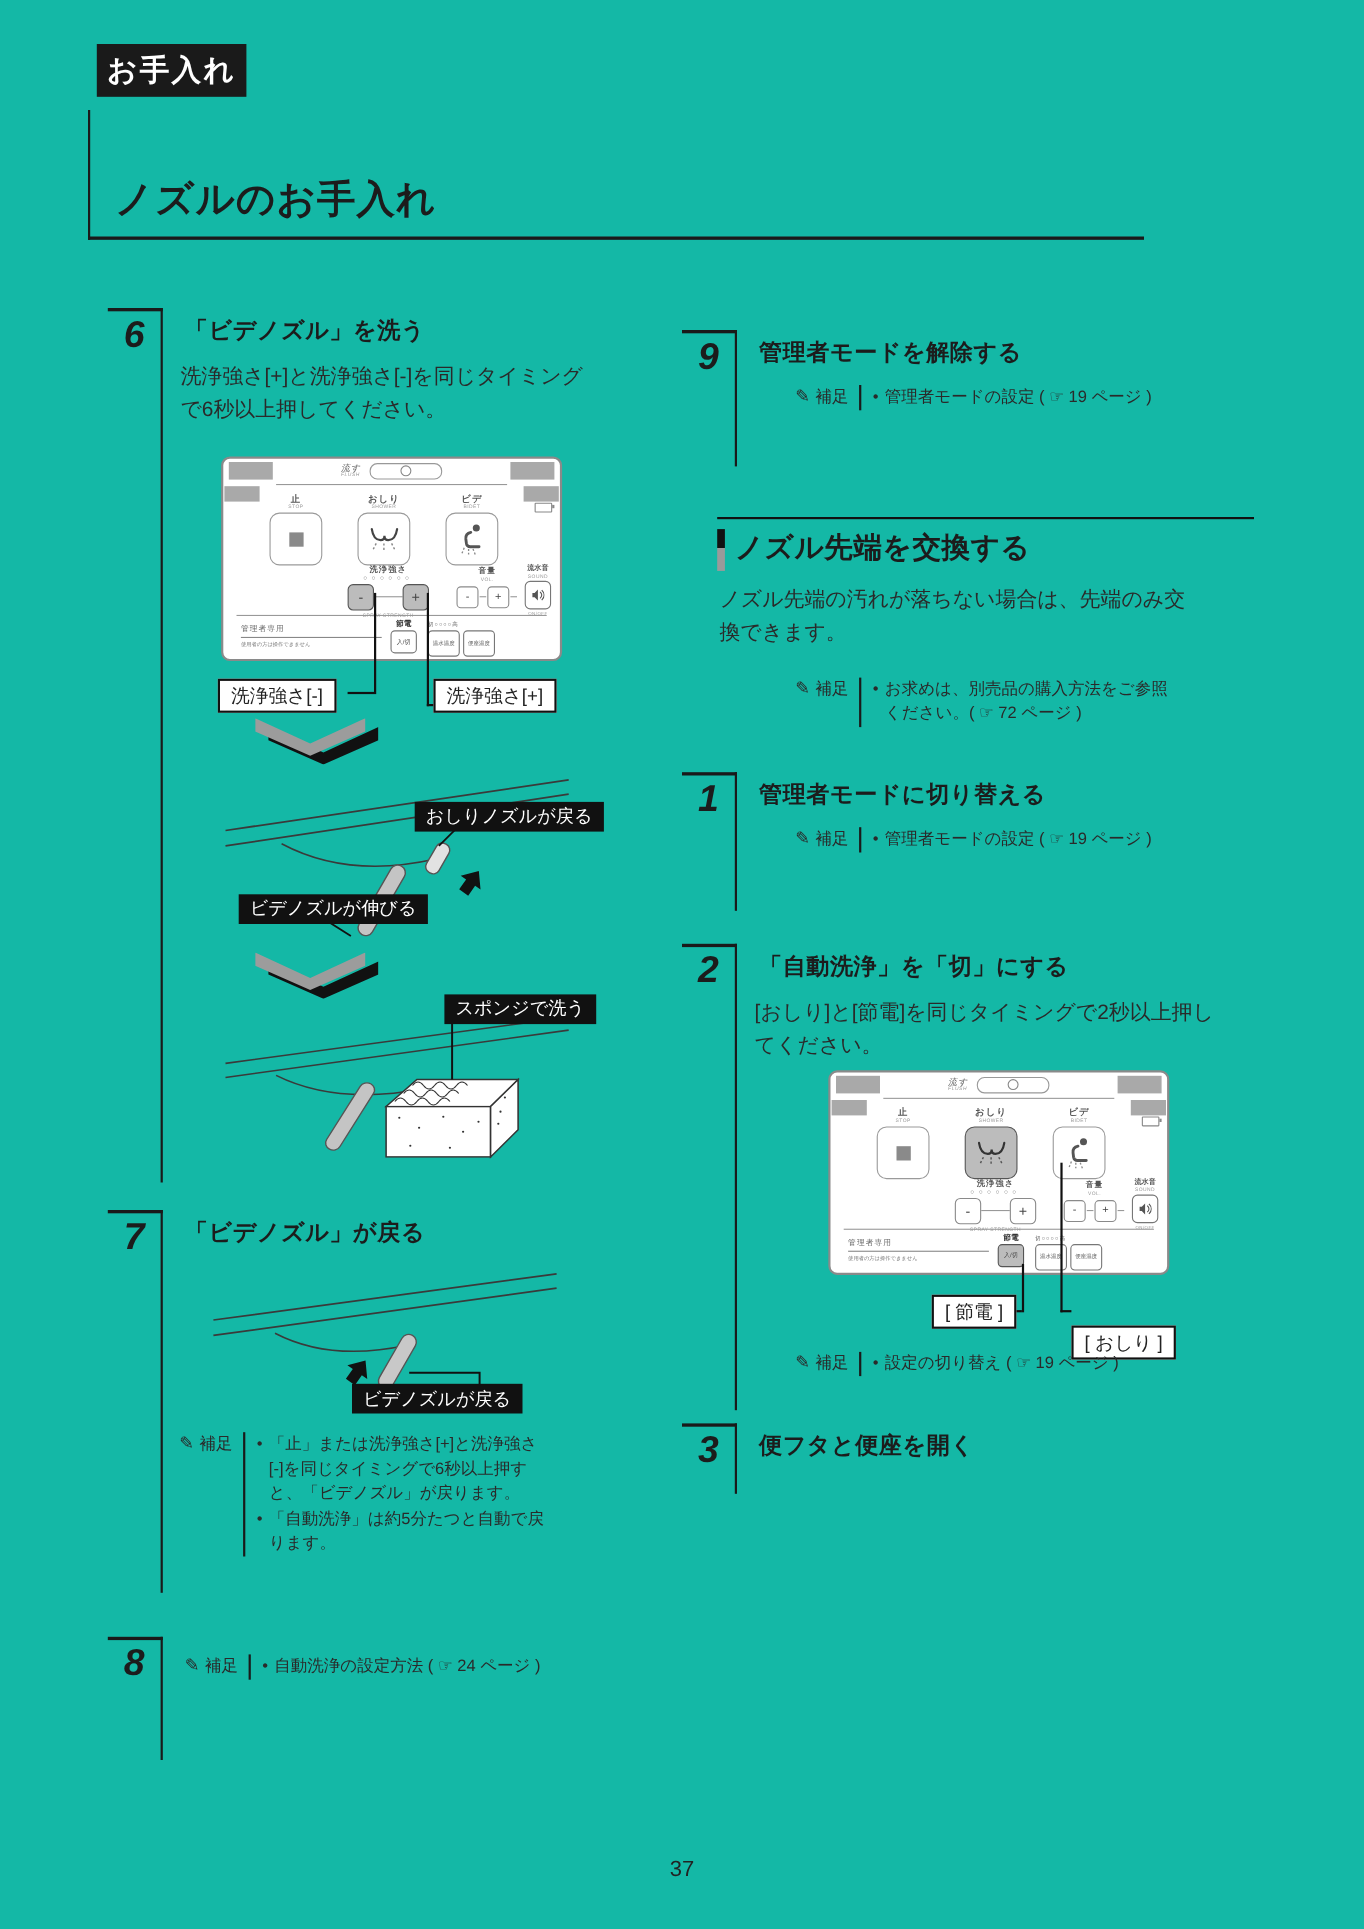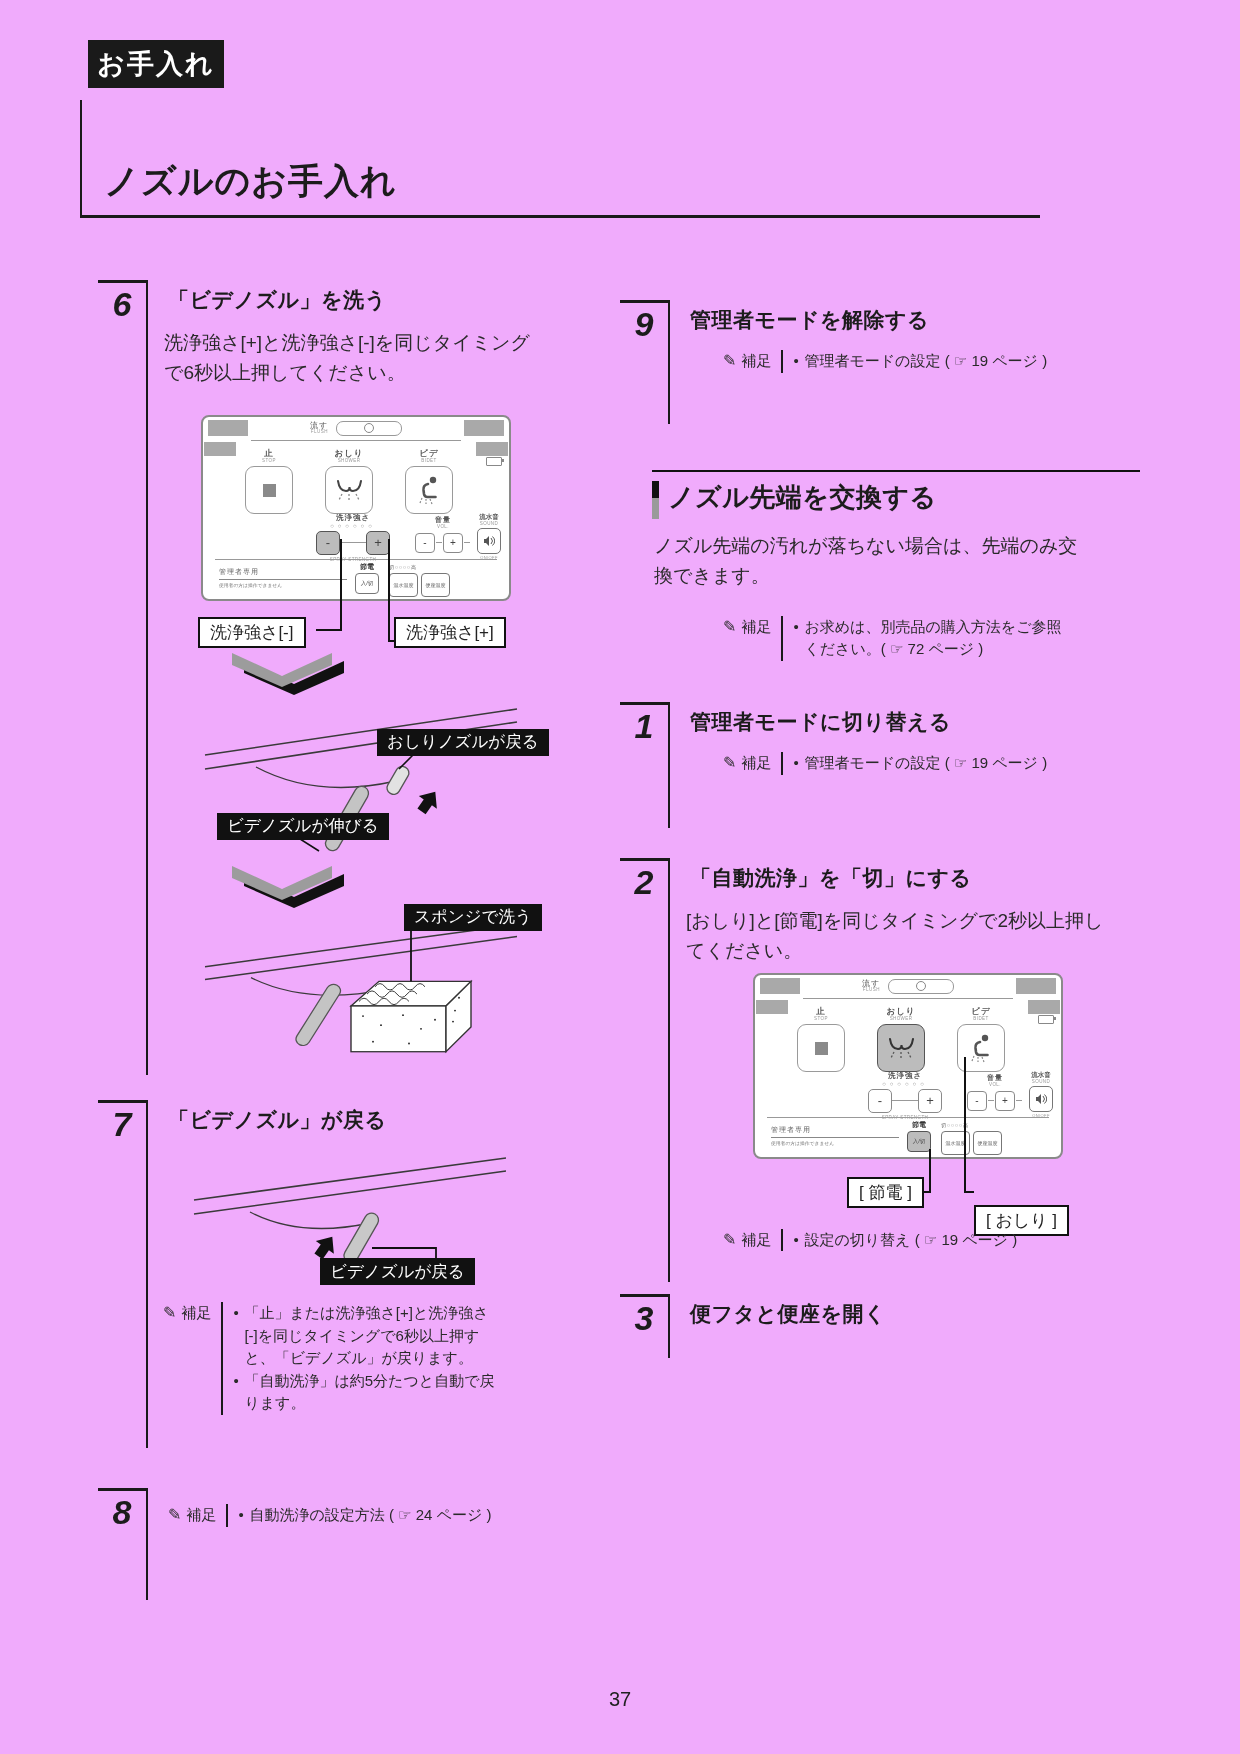--- a/index.html
+++ b/index.html
@@ -1,16 +1,16 @@
 <!DOCTYPE html>
 <html><head>
 <meta charset="utf-8">
 <style>
   html,body{margin:0;padding:0;background:#e8e8e8;}
-  .page{position:relative;width:1240px;height:1754px;background:#f0abfc;margin:0 auto;
+  .page{position:relative;width:1240px;height:1754px;background:#14b8a6;margin:0 auto;
         font-family:"Liberation Sans","DejaVu Sans",sans-serif;color:#1c1c1c;overflow:hidden;}
 
   
   .badge{position:absolute;left:88px;top:40px;width:136px;height:48px;background:#1a1a1a;color:#fff;
          display:flex;align-items:center;justify-content:center;font-size:27px;font-weight:bold;letter-spacing:2px;}
   .titleblock{position:absolute;left:80px;top:100px;width:960px;height:118px;
               border-left:2.5px solid #1a1a1a;border-bottom:3px solid #1a1a1a;
               display:flex;align-items:flex-end;padding:0 0 10px 22px;box-sizing:border-box;}
   .titleblock h1{margin:0;font-size:35px;font-weight:600;letter-spacing:1px;}
 
@@ -62,21 +62,21 @@
   .pageno{position:absolute;top:1688px;left:0;width:100%;text-align:center;font-size:20px;color:#222;}
 
   
   .remote{position:relative;width:310px;height:186px;border:2px solid #8a8a8a;border-radius:8px;background:#fff;
           color:#555;flex:none;box-sizing:border-box;}
   .tab{position:absolute;background:#a9a9a9;}
   .tl1{left:5px;top:3px;width:40px;height:16px;} .tr1{right:5px;top:3px;width:40px;height:16px;}
   .tl2{left:1px;top:25px;width:32px;height:14px;} .tr2{right:1px;top:25px;width:32px;height:14px;}
   .r-top{position:absolute;left:48px;right:48px;top:0;height:23px;border-bottom:1.5px solid #999;
          display:flex;align-items:center;justify-content:center;gap:8px;}
-  .r-flush{text-align:right;line-height:1;}
+  .r-flush{text-align:left;line-height:1;font-style:italic;}
   .fj{font-size:8px;color:#555;letter-spacing:1px;} .fe{font-size:4.5px;color:#999;letter-spacing:.5px;}
   .r-pill{width:64px;height:13px;border:1.2px solid #999;border-radius:7px;display:flex;align-items:center;justify-content:center;}
   .swirl{width:8px;height:8px;border:1.2px solid #888;border-radius:50%;}
   .key{position:absolute;top:31px;width:60px;text-align:center;}
   .k-stop{left:36px;} .k-shower{left:116px;} .k-bidet{left:196px;}
   .kj{font-size:8.5px;font-weight:bold;color:#555;letter-spacing:1px;line-height:1.2;}
   .ke{font-size:4.5px;color:#999;letter-spacing:.4px;line-height:1.2;}
   .key .btn{width:46px;height:46px;margin:3px auto 0;border:1.5px solid #9a9a9a;border-radius:9px;
             display:flex;align-items:center;justify-content:center;background:#fff;}
   .sq{width:13px;height:13px;background:#8a8a8a;display:block;}

